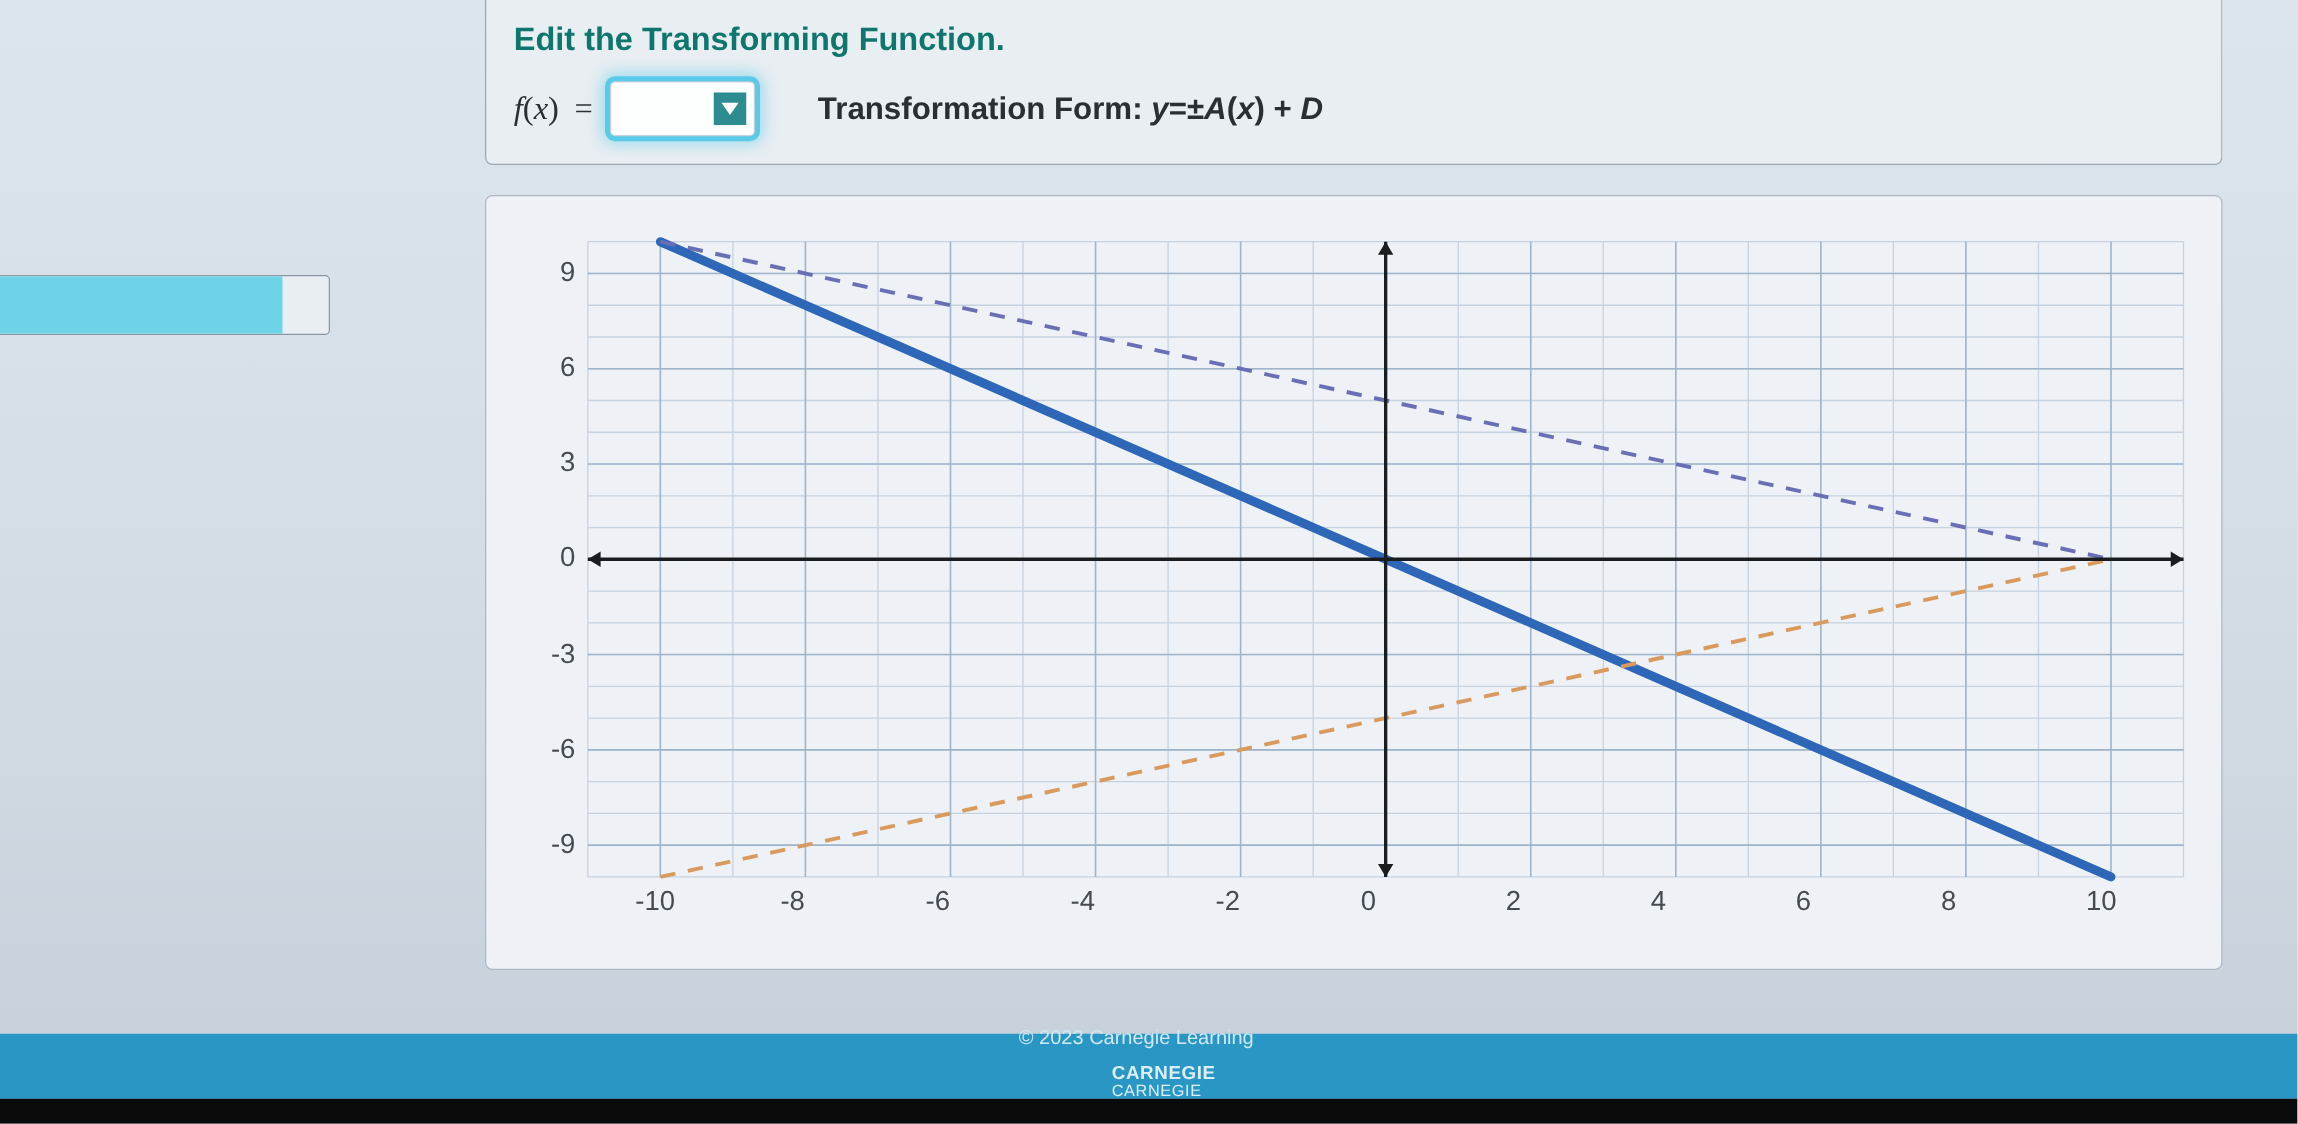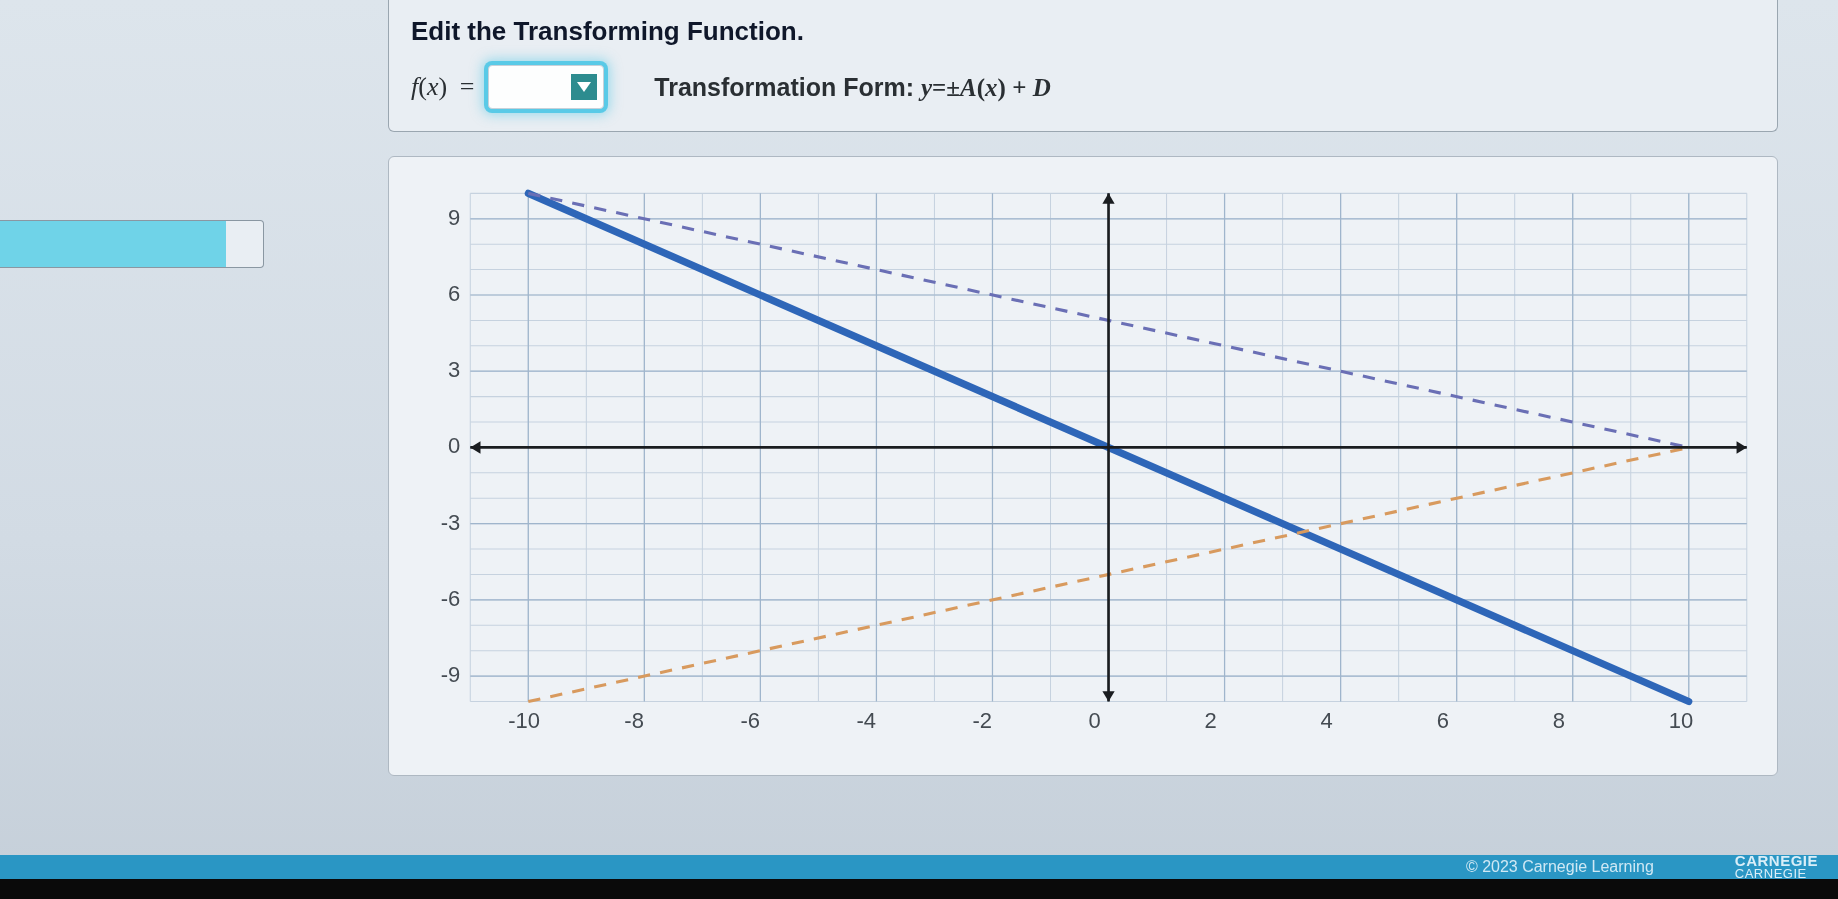--- a/index.html
+++ b/index.html
@@ -29,21 +29,21 @@
     border-top: none;
     border-radius: 0 0 6px 6px;
     background: #e9eef3;
     padding: 16px 22px 22px 22px;
     margin-bottom: 24px;
     position: relative;
   }
   .instr {
     font-weight: 700;
     font-size: 26px;
-    color: #0f172a;
+    color: #0f766e;
     margin-bottom: 18px;
   }
   .row2 {
     display: flex;
     align-items: center;
     gap: 14px;
   }
   .fx-label {
     font-size: 26px;
     color: #2a2f33;
@@ -74,21 +74,21 @@
     justify-content: center;
   }
   .dd-btn svg { display: block; }
   .tform {
     margin-left: 36px;
     font-weight: 700;
     font-size: 25px;
     color: #2a2f33;
   }
   .tform .math {
-    font-family: Liberation Serif, serif;
+    font-family: Liberation Sans, sans-serif;
     font-style: italic;
     font-weight: 700;
   }
   .tform .math .op { font-style: normal; }
   .sidebar-tab {
     position: absolute;
     left: 0;
     top: 220px;
     width: 264px;
     height: 48px;
@@ -117,29 +117,30 @@
     height: 560px;
   }
   .axis-label {
     position: absolute;
     font-size: 22px;
     color: #444b52;
   }
   .footer-bar {
     position: absolute;
     left: 0; right: 0; bottom: 20px;
-    height: 24px;
+    height: 52px;
     background: #2a96c4;
     display: flex;
     align-items: center;
     justify-content: flex-end;
     padding-right: 20px;
     color: #cfe8f4;
     font-size: 16px;
-    gap: 37px;
+    gap: 12px;
+    flex-direction: column;
   }
   .footer-bar .brand {
     color: #d9eef8;
     font-weight: 700;
     letter-spacing: 0.5px;
     line-height: 0.95;
     text-align: left;
     font-size: 15px;
     margin-left: 44px;
   }

